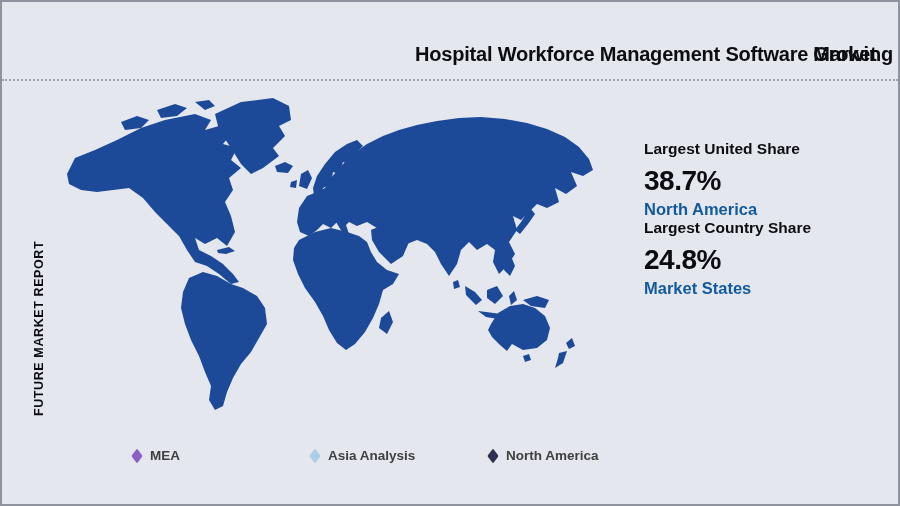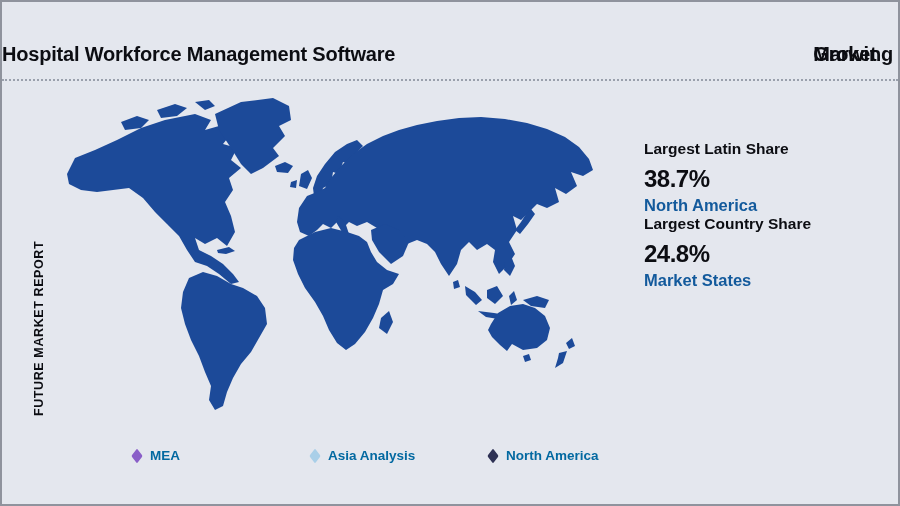--- a/index.html
+++ b/index.html
@@ -13,21 +13,21 @@
     border: 2px solid #8f939d;
     background: #e4e7ee;
     overflow: hidden;
   }
 
   
   .title-row {
     position: absolute;
     top: 41px; left: 0; right: 0;
     display: flex;
-    justify-content: space-between;
+    justify-content: flex-end;
     align-items: baseline;
     font-weight: 700;
     font-size: 20px;
     letter-spacing: -0.2px;
     color: #0c0d12;
     white-space: nowrap;
   }
   .title-overlap { display: inline-grid; margin: 0 5px; gap: 20px; }
   .title-overlap > span { grid-area: 1 / 1; text-align: left; }
 
@@ -61,37 +61,37 @@
   .map-wrap svg { width: 100%; height: 100%; display: block; }
 
   
   .stats {
     position: absolute;
     left: 642px; top: 138px;
     width: 250px;
   }
   .stat + .stat { }
   .stat-label { font-size: 15.5px; font-weight: 700; color: #0c0d12; }
-  .stat-value { font-size: 24px; font-weight: 800; color: #0c0d12; margin-top: 7px; letter-spacing: -0.5px; }
+  .stat-value { font-size: 28px; font-weight: 800; color: #0c0d12; margin-top: 7px; letter-spacing: -0.5px; }
   .stat-region { font-size: 16.5px; font-weight: 700; color: #135a9c; margin-top: 3px; }
 
   
   .legend {
     position: absolute;
     left: 95px; top: 446px;
     display: flex;
   }
   .legend-item {
     width: 142px;
     display: flex;
     align-items: center;
     gap: 9px;
     font-size: 13.5px;
     font-weight: 700;
-    color: #0369a1;
+    color: #404040;
     padding-left: 36px;
   }
   .legend-dot {
     width: 8px; height: 8px;
     flex: none;
     border-radius: 1px;
     transform: scale(1, 1.3) rotate(45deg);
   }
 </style>
 </head>
@@ -153,21 +153,21 @@
 
         <path d="M462,264 L468,262 L470,268 L464,270 Z"></path>
 
         <path d="M505,251 L511,246 L514,254 L508,257 Z M498,261 L506,259 L502,271 L494,276 L497,266 Z"></path>
       </g>
     </svg>
   </div>
 
   <div class="stats">
     <div class="stat">
-      <div class="stat-label">Largest Latin Share</div>
+      <div class="stat-label">Largest United Share</div>
       <div class="stat-value">38.7%</div>
       <div class="stat-region">North America</div>
     </div>
     <div class="stat">
       <div class="stat-label">Largest Country Share</div>
       <div class="stat-value">24.8%</div>
       <div class="stat-region">Market States</div>
     </div>
   </div>
 

